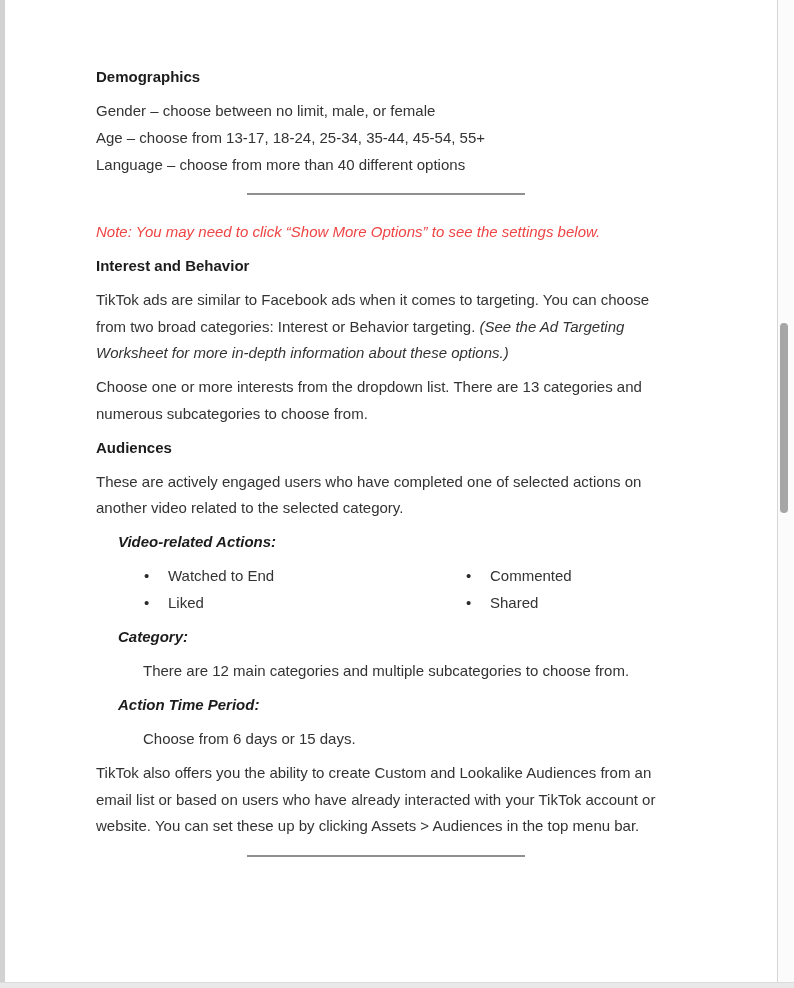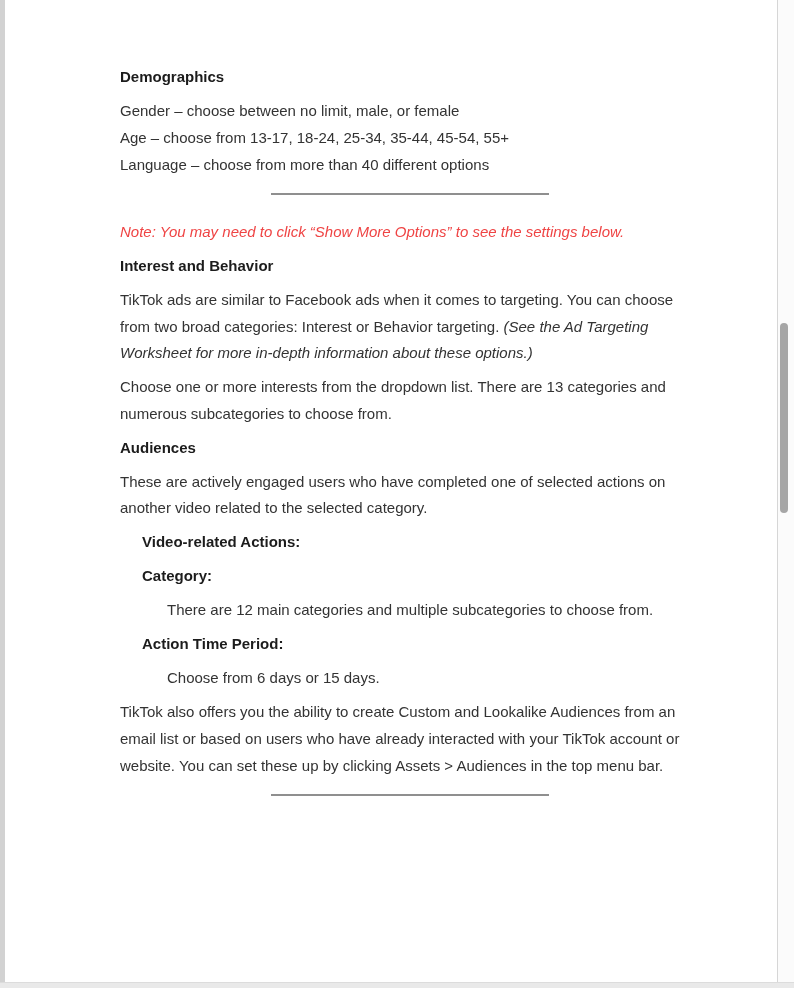--- a/index.html
+++ b/index.html
@@ -17,42 +17,42 @@
     position: absolute;
     left: 5px; top: 0;
     width: 772px; height: 982px;
     background: #ffffff;
     padding: 57px 0 0 91px;
     color: #333333;
     font-size: 15px;
     line-height: 26.6px;
     overflow: hidden;
   }
-  .content { width: 580px; margin-left: 24px; }
+  .content { width: 580px; }
 
   h3.heading {
     font-size: 15px; font-weight: 700; color: #1c1c1c;
     line-height: 26.6px; margin: 7.4px 0;
   }
   .line-group { margin: 7.4px 0; }
   .line-group p { margin: 0; }
   p.para, p.note, p.subbody { margin: 7.4px 0; }
   p.note { font-style: italic; color: #ef4444; }
   .italic { font-style: italic; }
 
   hr.divider {
     border: none;
     border-top: 2px solid #8f8f8f;
     width: 278px;
     margin: 15px auto 24px auto;
   }
 
   h4.sub {
     font-size: 15px; font-weight: 700; color: #1c1c1c;
-    line-height: 26.6px; margin: 7.4px 0 7.4px 22px;
+    line-height: 26.6px; margin: 7.4px 0 7.4px 22px; font-style: italic;
   }
   p.subbody { margin-left: 47px; }
 
   .bullets { display: flex; margin: 7.4px 0 7.4px 48px; }
   .bullets ul { list-style: none; }
   .bullet-col-1 { width: 322px; }
   .bullets li { position: relative; padding-left: 24px; line-height: 26.6px; }
   .bullets li::before {
     content: "\2022";
     position: absolute; left: 0; top: 0;
@@ -110,20 +110,30 @@
 
 
       <p class="para">Choose one or more interests from the dropdown list. There are 13 categories and numerous subcategories to choose from.</p>
 
       <h3 class="heading">Audiences</h3>
 
       <p class="para">These are actively engaged users who have completed one of selected actions on another video related to the selected category.</p>
 
       <h4 class="sub">Video-related Actions:</h4>
 
+      <div class="bullets">
+        <ul class="bullet-col-1">
+          <li>Watched to End</li>
+          <li>Liked</li>
+        </ul>
+        <ul class="bullet-col-2">
+          <li>Commented</li>
+          <li>Shared</li>
+        </ul>
+      </div>
 
       <h4 class="sub">Category:</h4>
 
       <p class="subbody">There are 12 main categories and multiple subcategories to choose from.</p>
 
       <h4 class="sub">Action Time Period:</h4>
 
       <p class="subbody">Choose from 6 days or 15 days.</p>
 
       <p class="para">TikTok also offers you the ability to create Custom and Lookalike Audiences from an email list or based on users who have already interacted with your TikTok account or website. You can set these up by clicking Assets &gt; Audiences in the top menu bar.</p>

